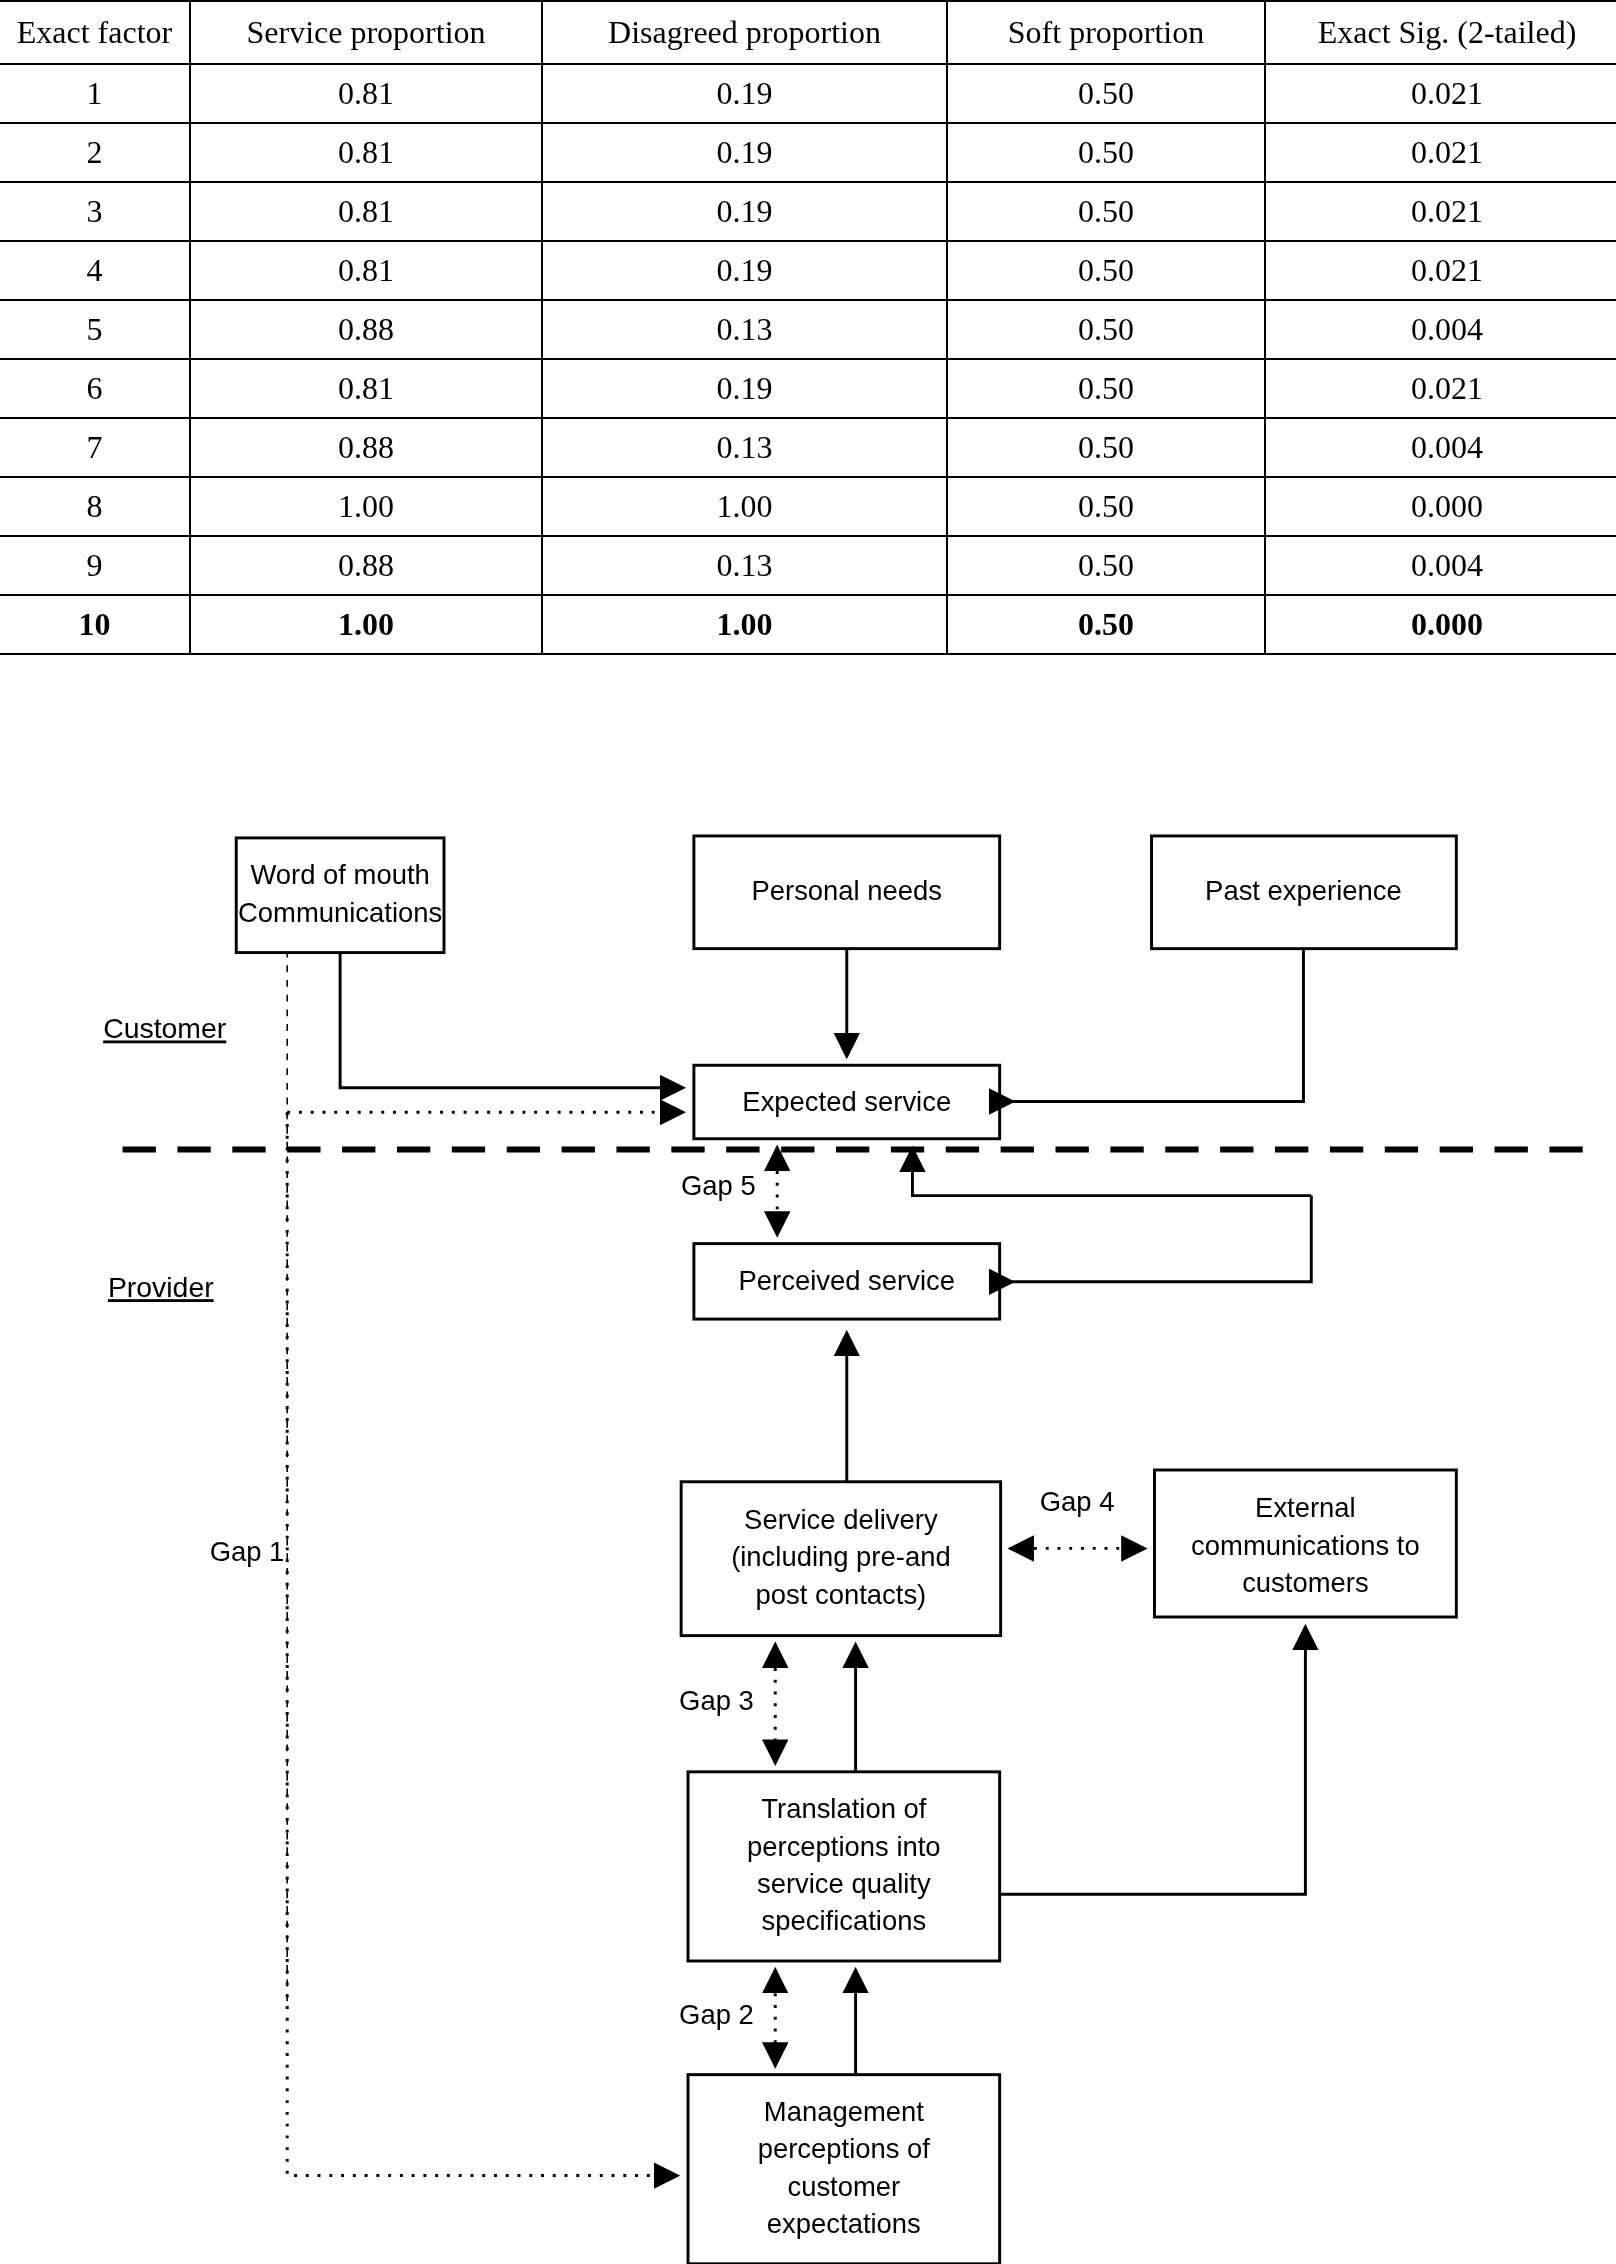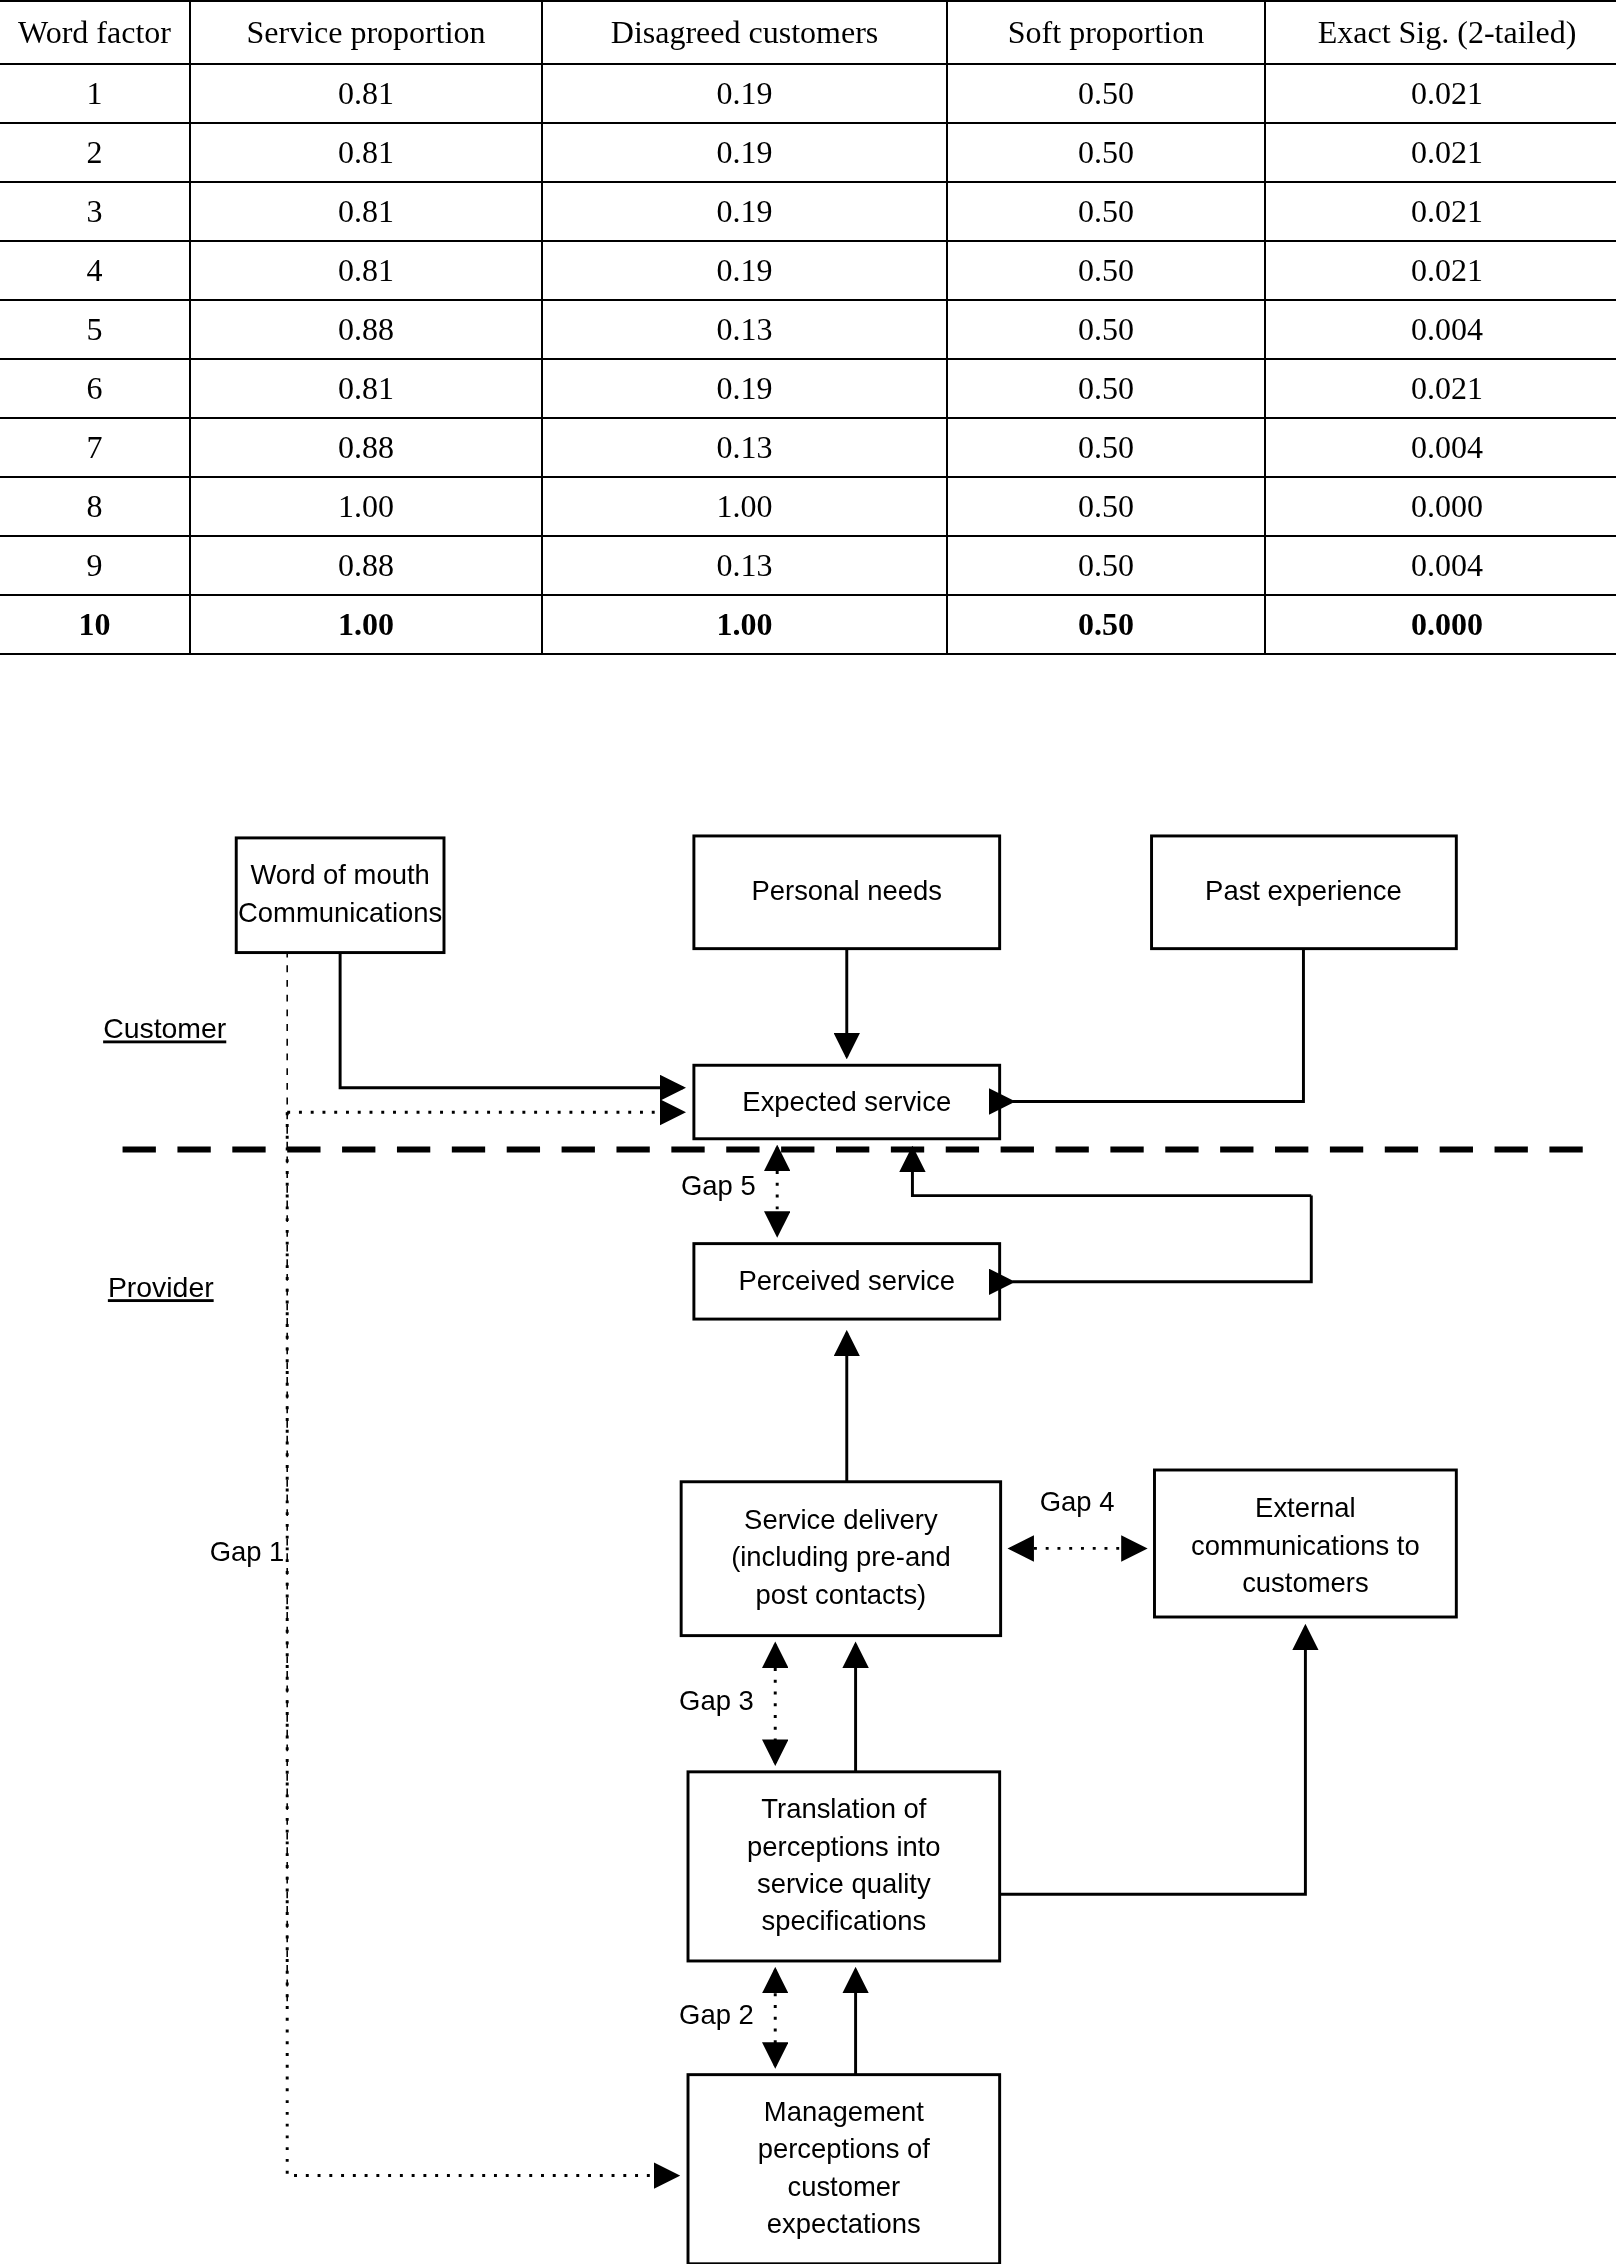--- a/index.html
+++ b/index.html
@@ -133,23 +133,23 @@
   <table class="stats">
     <colgroup>
       <col class="c0">
         <col class="c1">
         <col class="c2">
         <col class="c3">
         <col class="c4">
     </colgroup>
     <thead>
       <tr>
-        <th>Word factor</th>
+        <th>Exact factor</th>
         <th>Service proportion</th>
-        <th>Disagreed customers</th>
+        <th>Disagreed proportion</th>
         <th>Soft proportion</th>
         <th>Exact Sig. (2-tailed)</th>
       </tr>
     </thead>
     <tbody>
       <tr>
         <td>1</td>
         <td>0.81</td>
         <td>0.19</td>
         <td>0.50</td>

